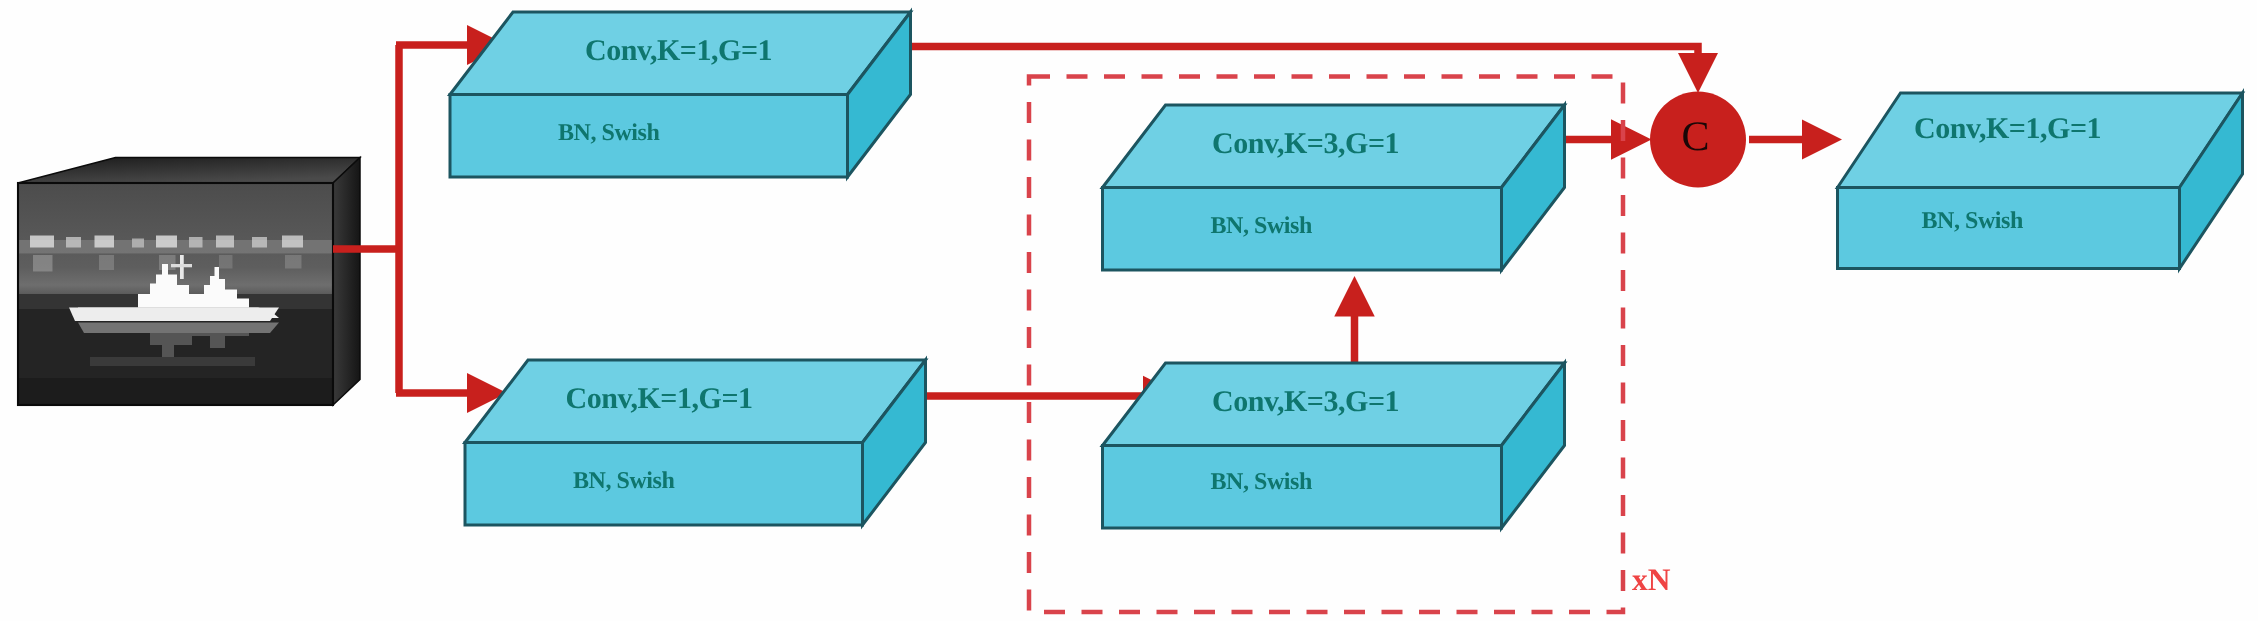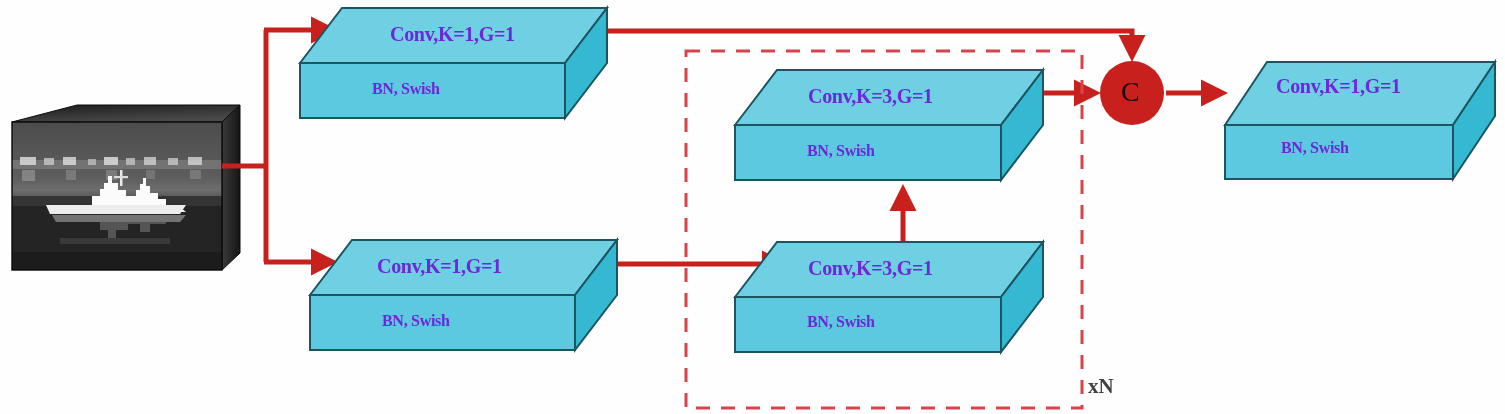--- a/index.html
+++ b/index.html
@@ -24,34 +24,34 @@
     position: absolute;
     left: 0;
     top: 0;
     width: 1505px;
     height: 414px;
   }
   .blk-label {
     position: absolute;
     font-family: "Liberation Serif", "DejaVu Serif", serif;
     font-weight: bold;
-    color: #6d28d9;
+    color: #0f766e;
     white-space: nowrap;
     pointer-events: none;
     letter-spacing: -0.3px;
     text-align: center;
   }
   .blk-top-label { font-size: 20px; }
   .blk-front-label { font-size: 16px; }
   .xn-label {
     position: absolute;
     font-family: "Liberation Serif", "DejaVu Serif", serif;
     font-weight: bold;
     font-size: 21px;
-    color: #404040;
+    color: #ef4444;
   }
   .cnode-label {
     position: absolute;
     font-family: "Liberation Serif", "DejaVu Serif", serif;
     font-weight: normal;
     font-size: 28px;
     color: #1a0707;
   }
 </style>
 </head>

